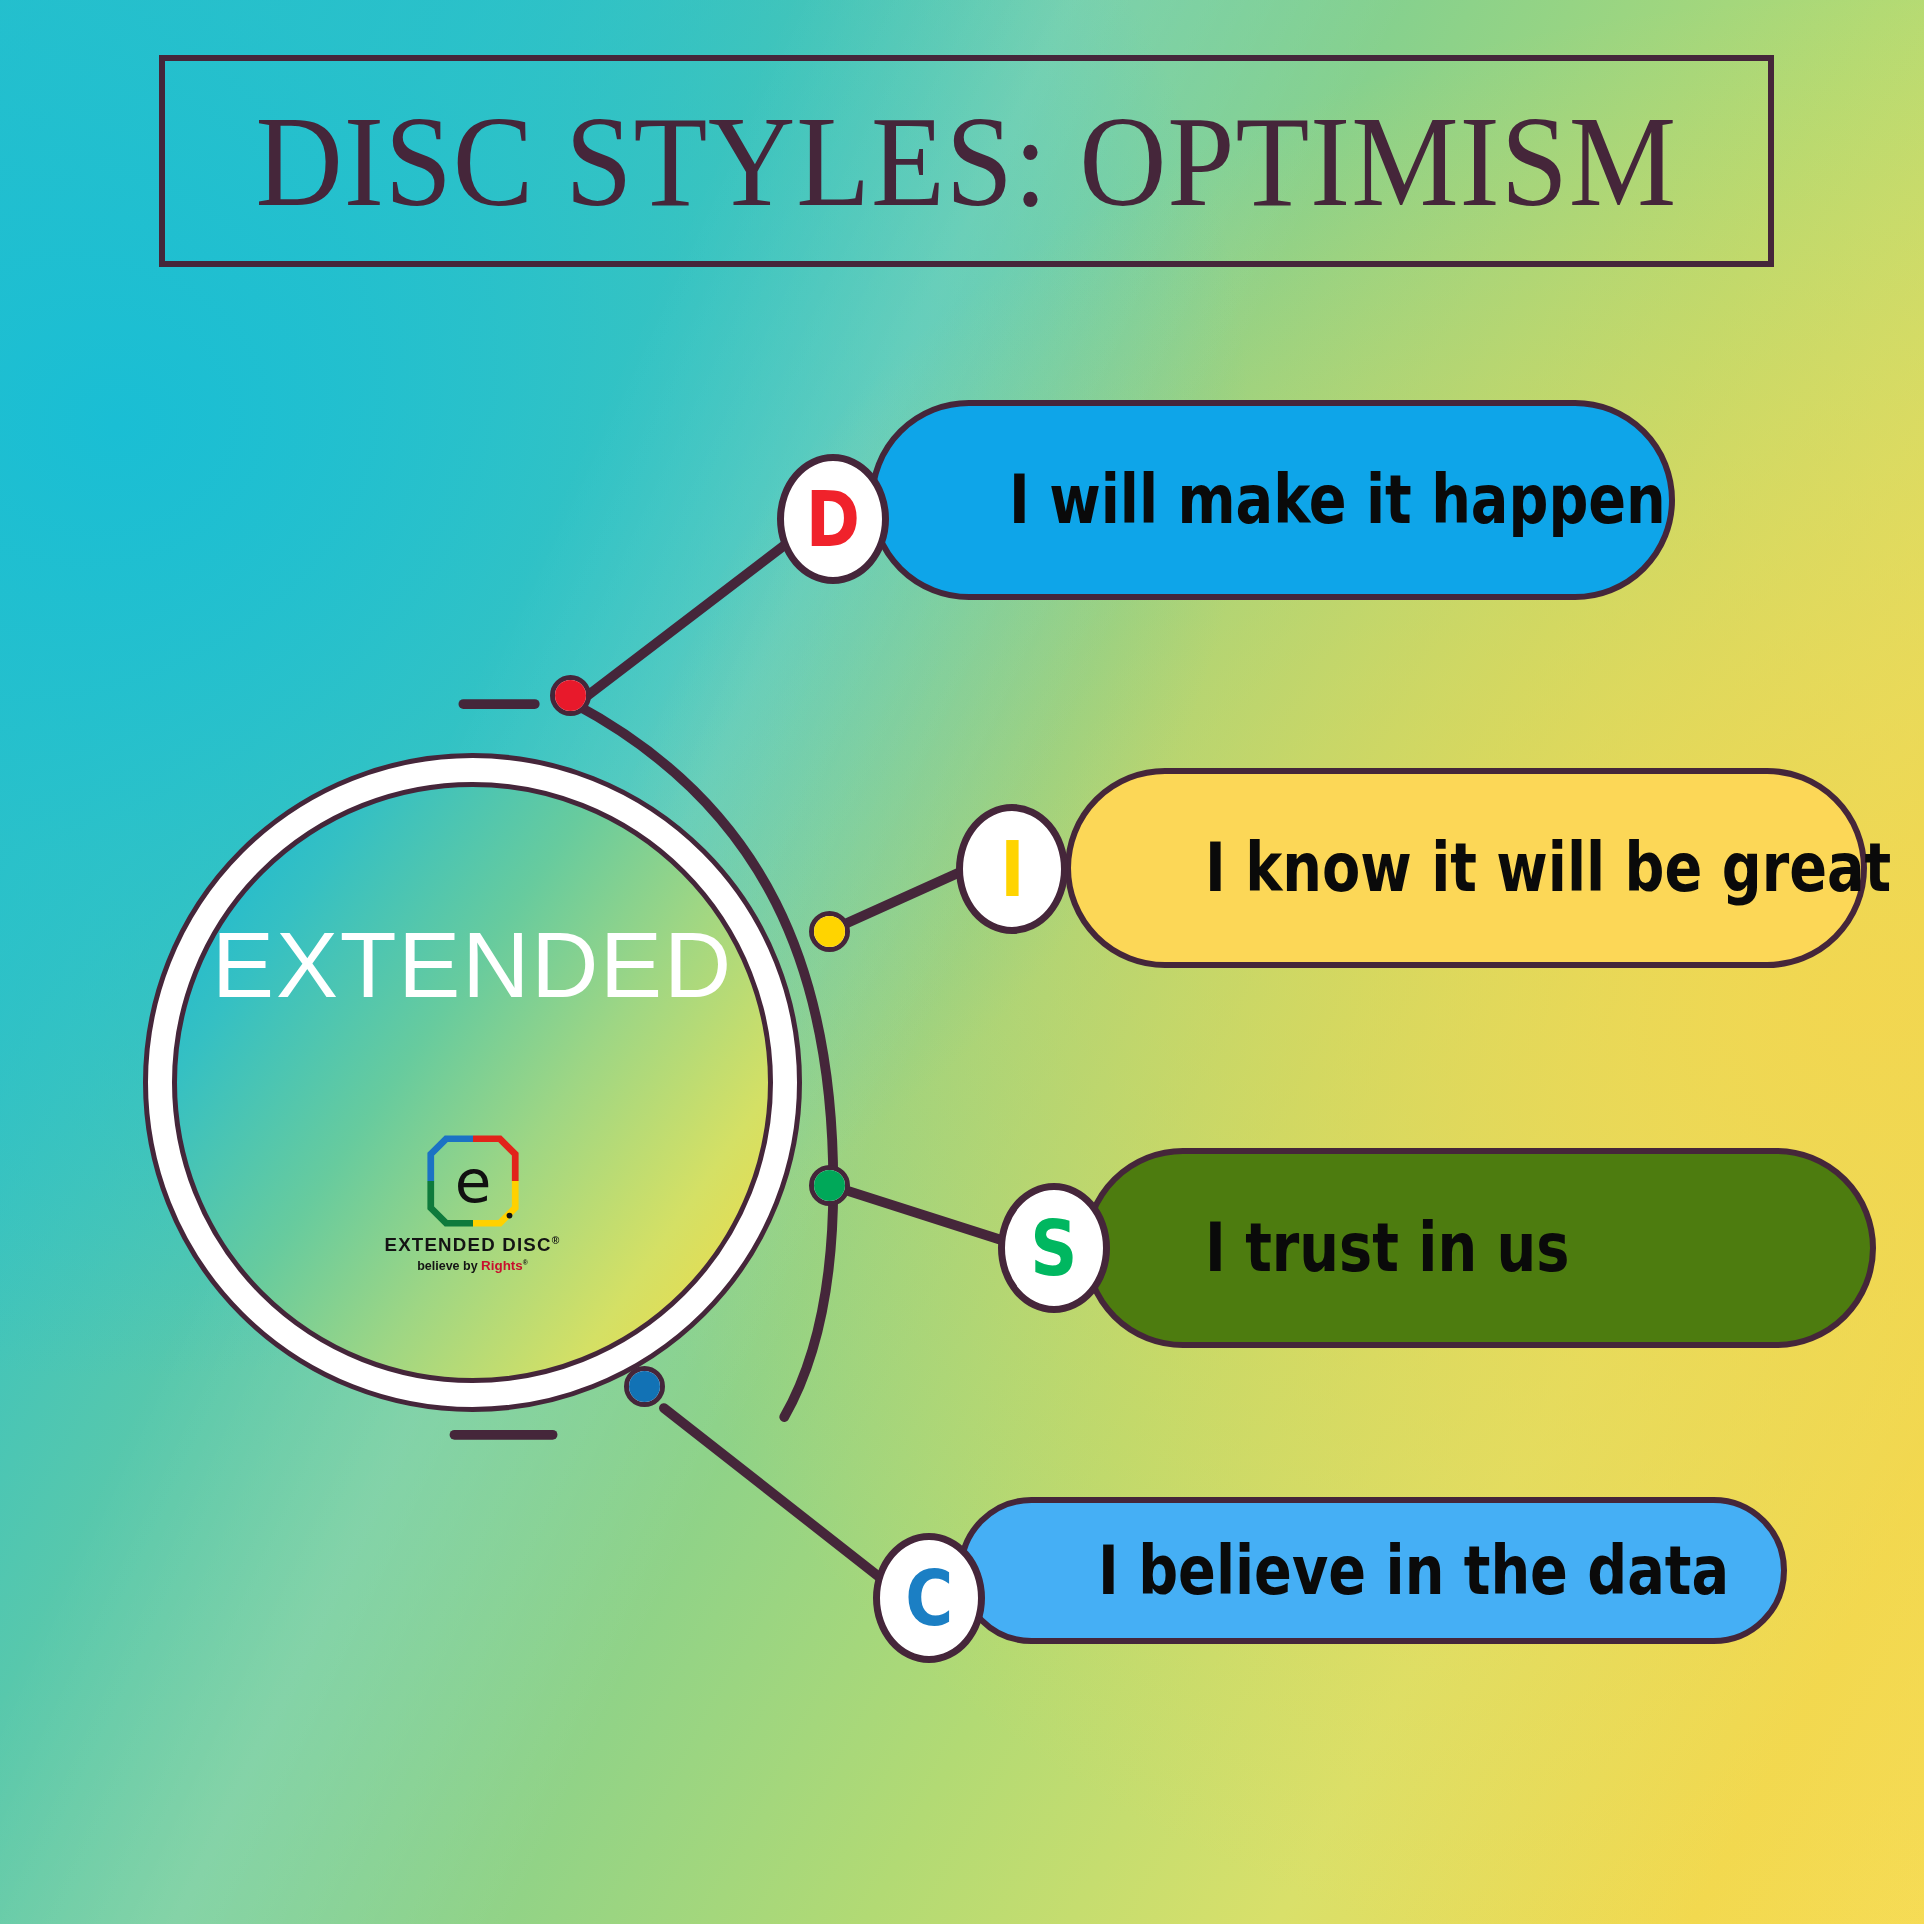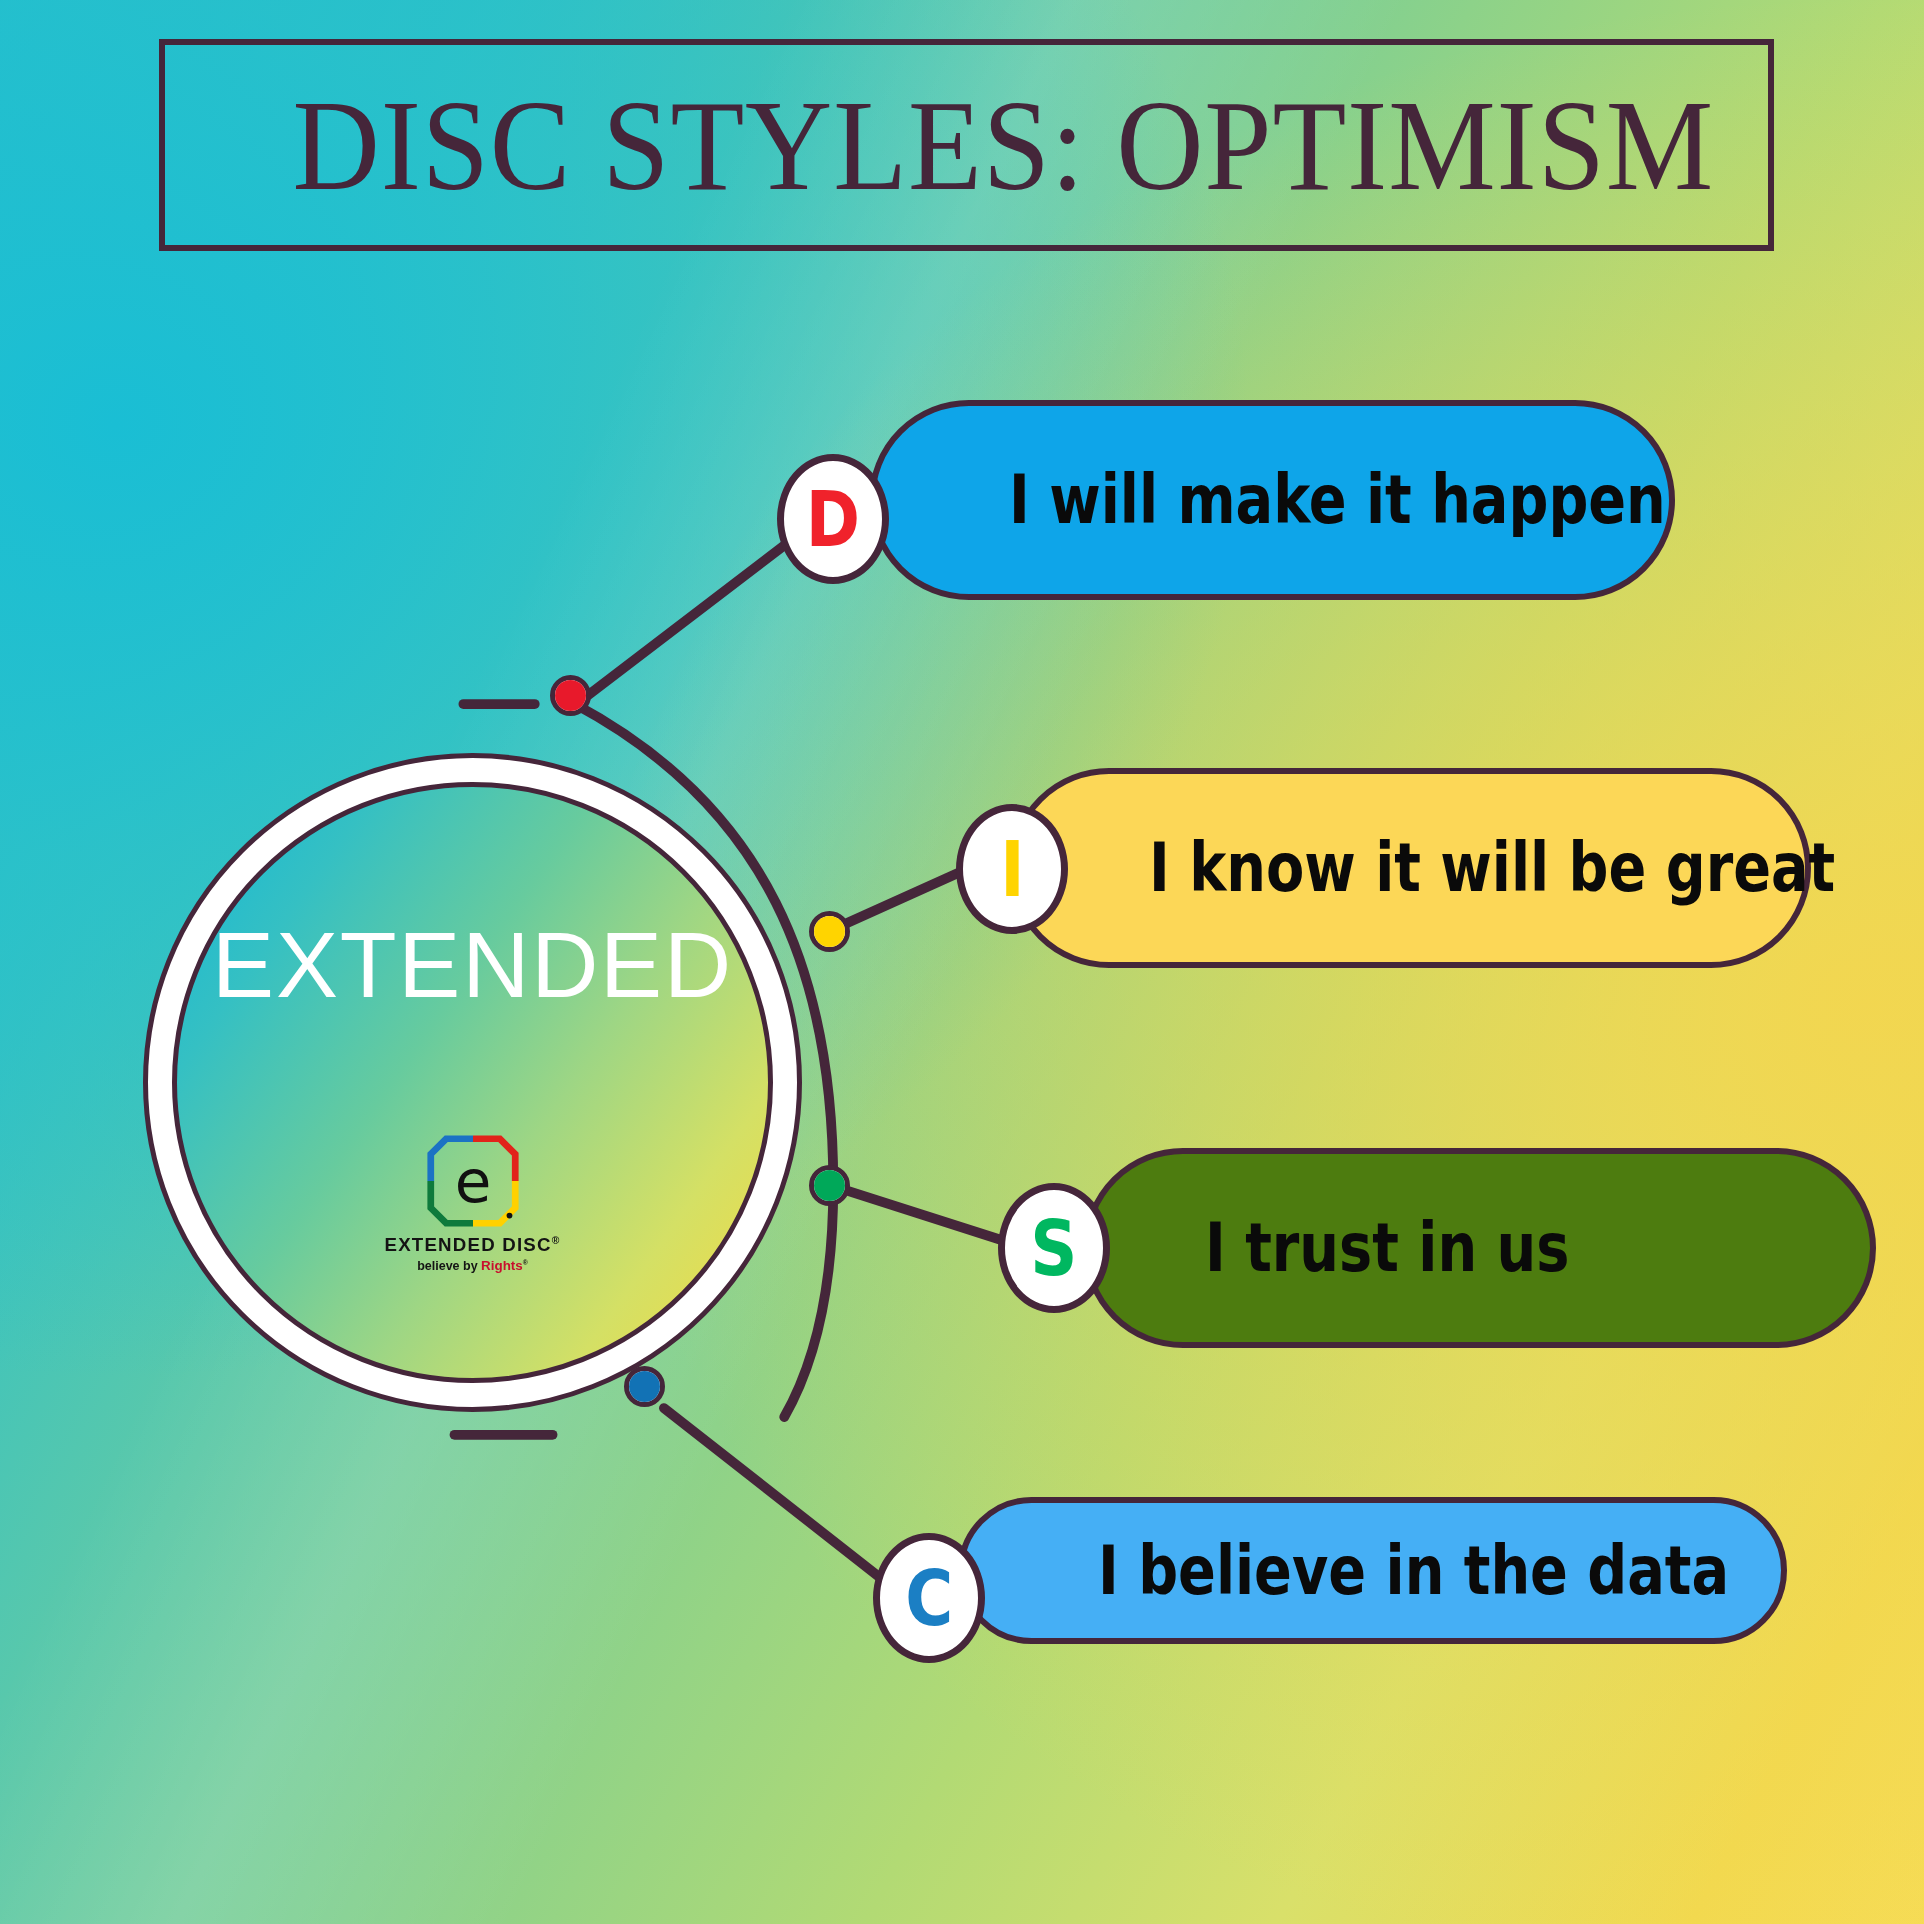--- a/index.html
+++ b/index.html
@@ -28,24 +28,24 @@
   
   #bg:after{
     content:"";position:absolute;inset:0;
     background:linear-gradient(115deg, rgba(255,255,255,0) 28%, rgba(255,255,255,0.13) 38%, rgba(255,255,255,0.0) 50%);
   }
 
   #stage{position:absolute;inset:0;}
 
   
   .title-box{
-    position:absolute;left:159px;top:39px;width:1615px;height:212px;
+    position:absolute;left:159px;top:55px;width:1615px;height:212px;
     border:6.2px solid #45263a;
     box-sizing:border-box;
-    display:flex;align-items:center;justify-content:flex-end;
+    display:flex;align-items:center;justify-content:center;
   }
   .title-text{
     font-family:"Liberation Serif", serif;
     font-size:130px;
     letter-spacing:0.9px;
     color:#45263a;
     white-space:nowrap;
     line-height:1;
     transform:scaleX(0.93);
   }
@@ -200,21 +200,21 @@
   <div class="pill" style="left:869px;top:400px;width:806px;height:200px;background:#0ea5e9;">
     <div class="pill-text" style="margin-left:134px;">I will make it happen</div>
   </div>
   <div class="badge" style="left:777px;top:454px;">
     <span style="color:#F0222B;">D</span>
   </div>
   <div class="dot" style="left:550px;top:675px;">
     <i style="background:#E8192B;"></i>
   </div>
 
-  <div class="pill" style="left:1009px;top:768px;width:802px;height:200px;background:#FCD757;">
+  <div class="pill" style="left:1065px;top:768px;width:802px;height:200px;background:#FCD757;">
     <div class="pill-text" style="margin-left:134px;">I know it will be great</div>
   </div>
   <div class="badge" style="left:956px;top:804px;">
     <span style="color:#FFD400;">I</span>
   </div>
   <div class="dot" style="left:809px;top:911px;">
     <i style="background:#FFD400;"></i>
   </div>
 
   <div class="pill" style="left:1083px;top:1148px;width:793px;height:200px;background:#4d7c0f;">

